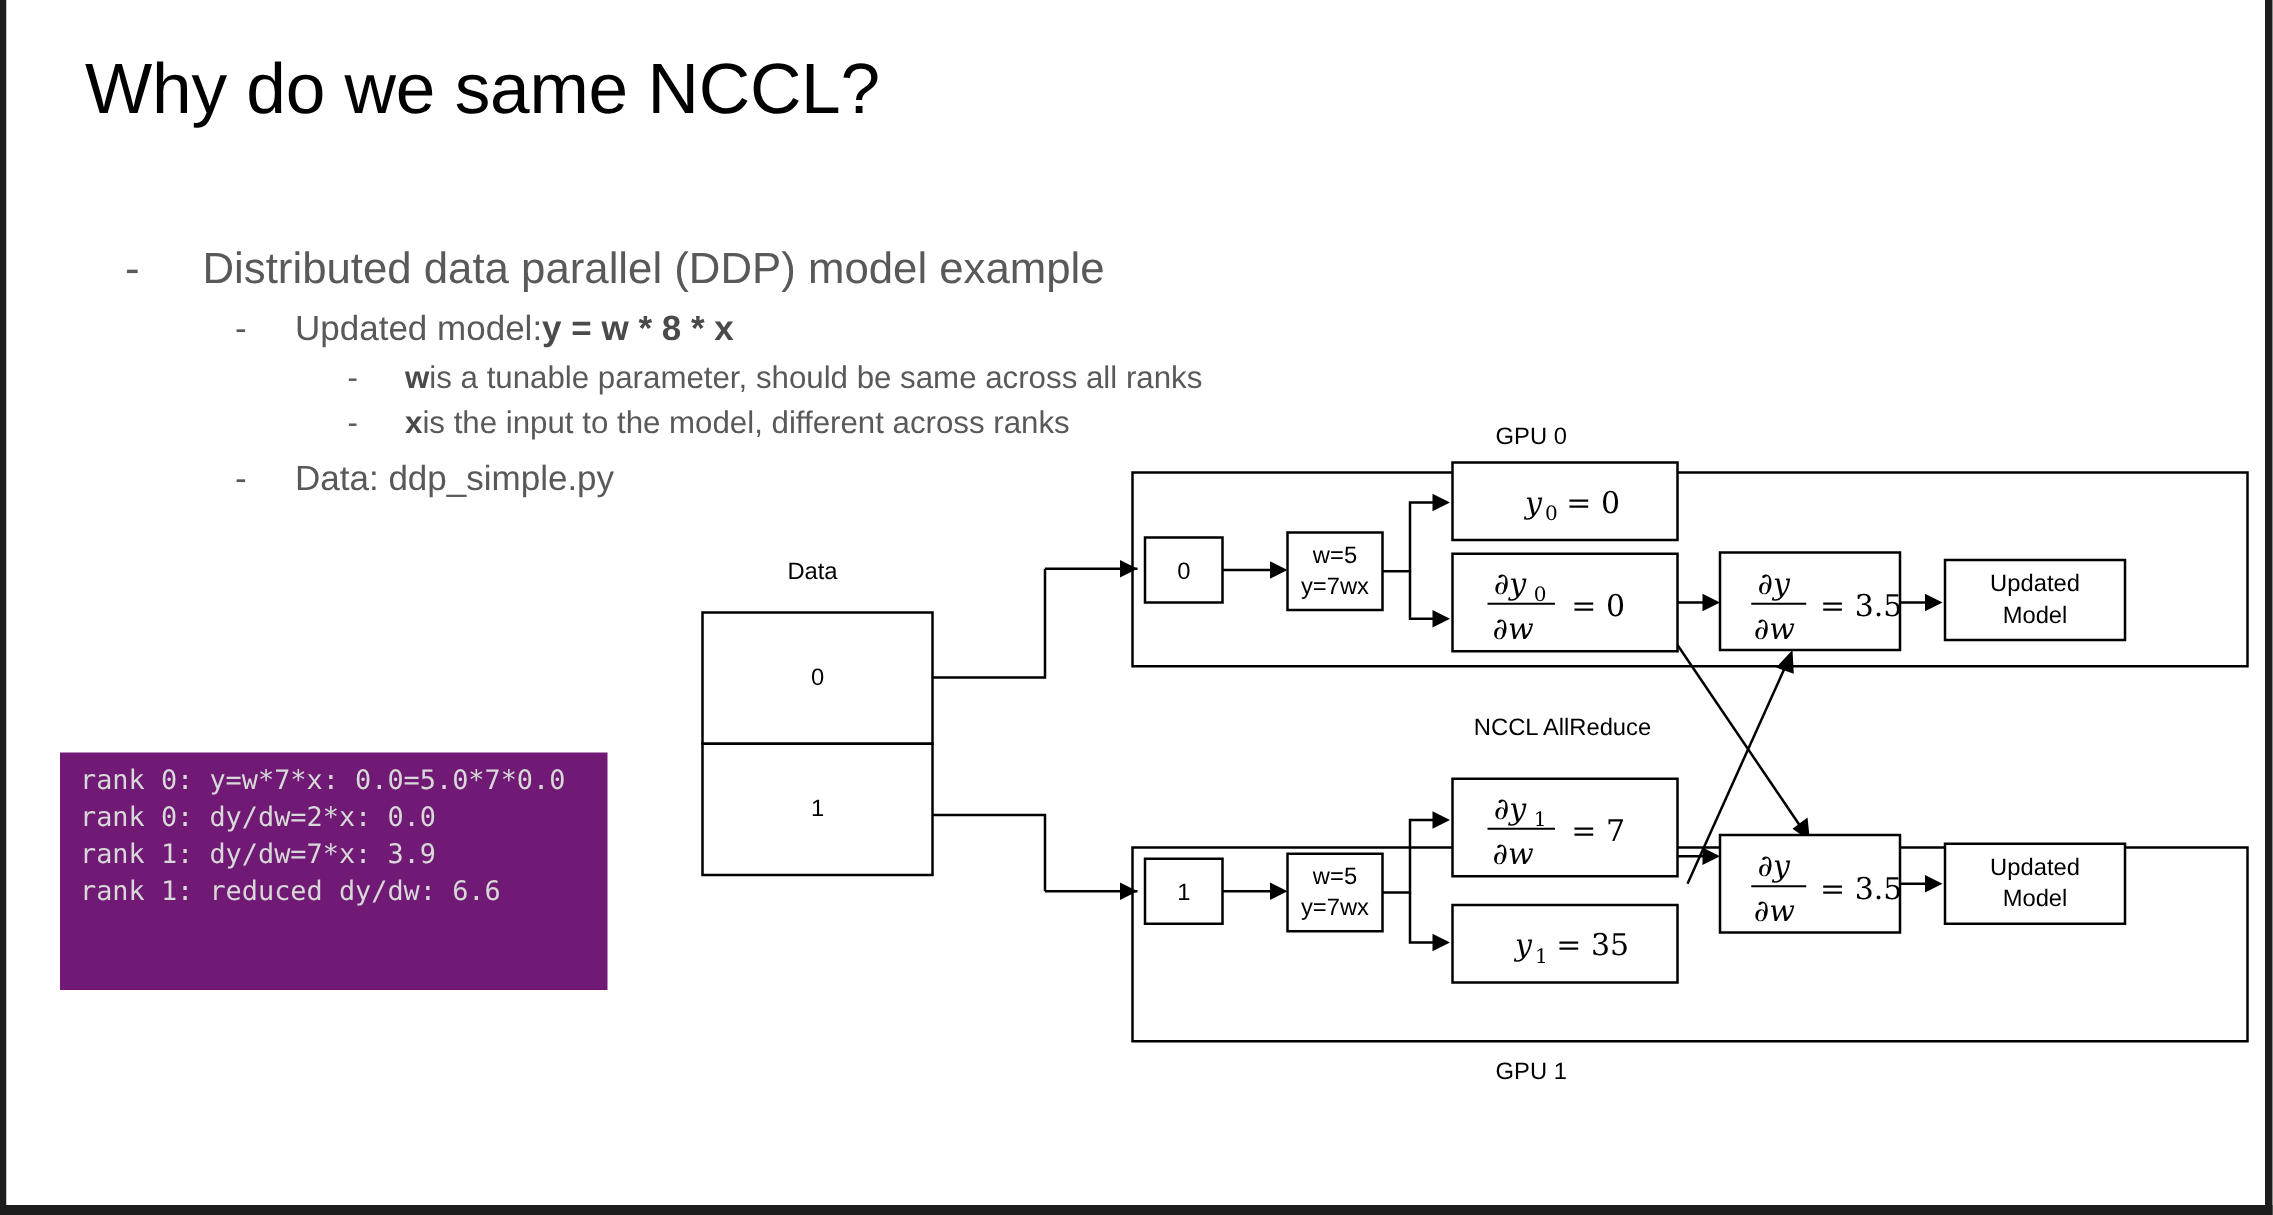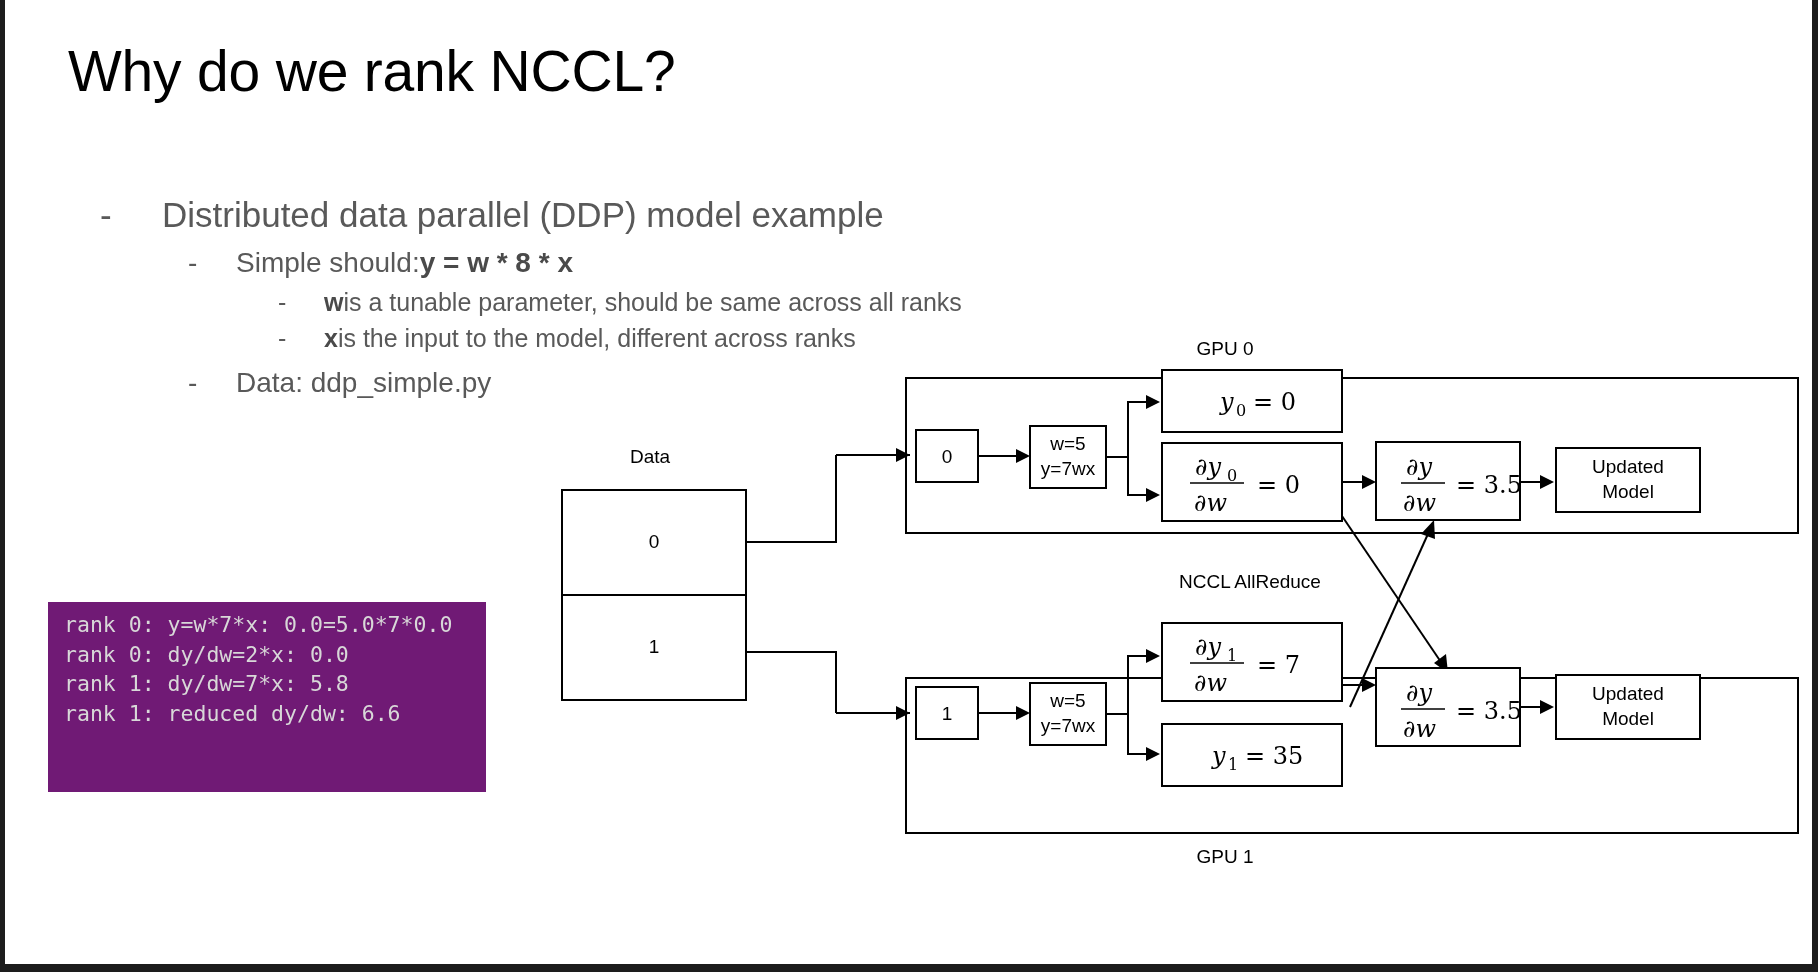--- a/index.html
+++ b/index.html
@@ -135,32 +135,32 @@
 </head>
 <body>
 
 <div class="slide">
 
   <div class="edge-top-hair"></div>
   <div class="edge-left"></div>
   <div class="edge-right"></div>
   <div class="edge-bottom"></div>
 
-  <div class="title">Why do we rank NCCL?</div>
+  <div class="title">Why do we same NCCL?</div>
 
   <div class="bullets">
 
     <div class="b1">
       <span class="dash">-</span>
       <span>Distributed data parallel (DDP) model example</span>
     </div>
 
     <div class="b2">
       <span class="dash">-</span>
-      <span>Simple should: </span>
+      <span>Updated model: </span>
       <span class="b-strong">y = w * 8 * x</span>
     </div>
 
     <div class="b3">
       <span class="dash">-</span>
       <span class="b-strong">w</span>
       <span> is a tunable parameter, should be same across all ranks</span>
     </div>
 
     <div class="b3">
@@ -172,21 +172,21 @@
     <div class="b2" style="margin-top:14px;">
       <span class="dash">-</span>
       <span>Data: ddp_simple.py</span>
     </div>
 
   </div>
 
   <div class="terminal">
     <div class="term-line">rank 0: y=w*7*x: 0.0=5.0*7*0.0</div>
     <div class="term-line">rank 0: dy/dw=2*x: 0.0</div>
-    <div class="term-line">rank 1: dy/dw=7*x: 5.8</div>
+    <div class="term-line">rank 1: dy/dw=7*x: 3.9</div>
     <div class="term-line">rank 1: reduced dy/dw: 6.6</div>
   </div>
 
   <div class="diagram">
     <svg width="1240" height="620" viewBox="0 0 1240 620" xmlns="http://www.w3.org/2000/svg">
 
       <text class="lbl" x="90" y="133" text-anchor="middle">Data</text>
       <rect class="node" x="2" y="160" width="184" height="105"></rect>
       <text class="lbl" x="94" y="218" text-anchor="middle">0</text>
       <rect class="node" x="2" y="265" width="184" height="105"></rect>

